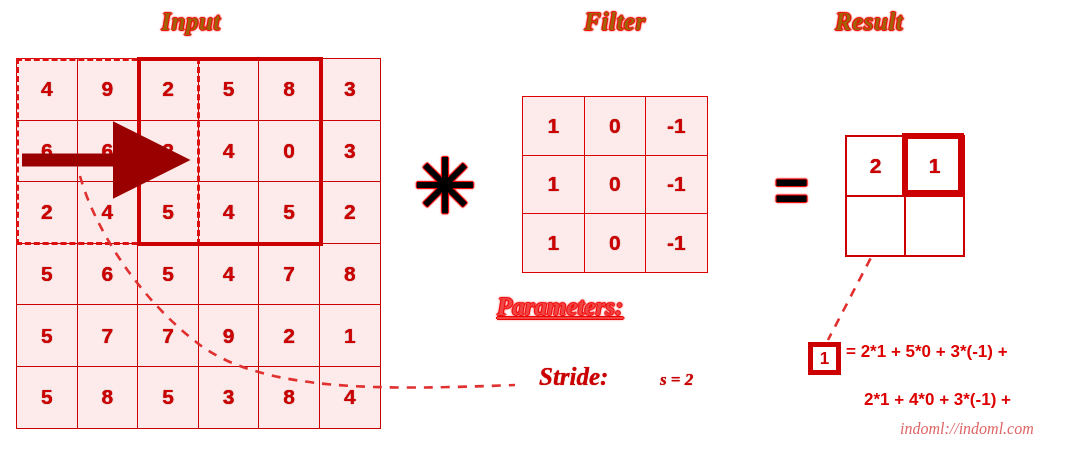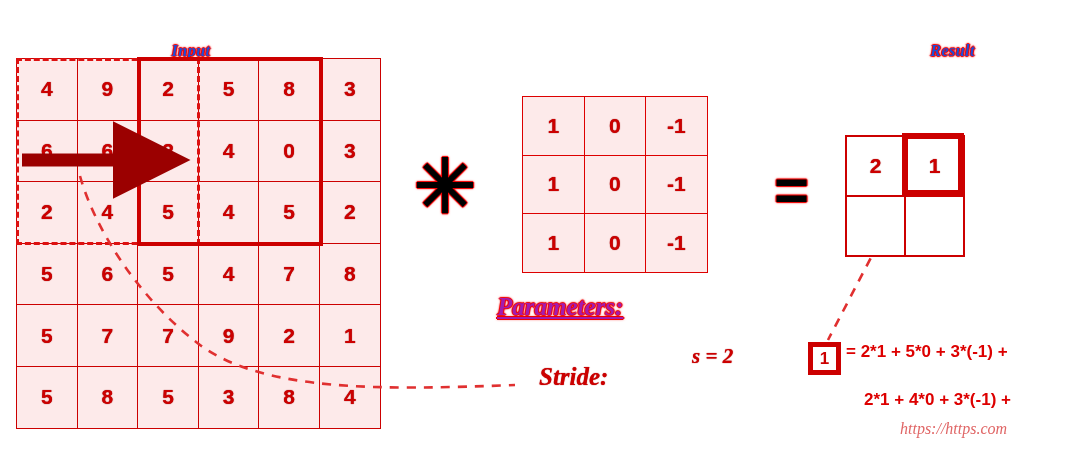--- a/index.html
+++ b/index.html
@@ -9,27 +9,26 @@
     font-family:"Liberation Sans", sans-serif;
     overflow:hidden;
   }
   #stage{position:relative;width:1089px;height:455px;}
 
   
   .section-title{
     position:absolute;
     font-family:"Liberation Serif", serif;
     font-style:italic;font-weight:bold;
-    font-size:16px;
-    color:#1d4ed8;
+    font-size:25px;
+    color:#a16207;
     text-shadow:0 0 1px #ff0000, 1px 0 1px #ee0000, -1px 0 1px #ee0000,
                 0 1px 1px #ee0000, 0 -1px 1px #ee0000, 0 0 3px #ff2222;
     white-space:nowrap;
     letter-spacing:.5px;
-    margin-top:34px;
   }
 
   
   .grid{position:absolute;display:grid;}
   .cell{
     box-sizing:border-box;
     display:flex;align-items:center;justify-content:center;
     font-family:"Liberation Sans", sans-serif;
     font-weight:bold;
     color:#cc0000;
@@ -113,43 +112,42 @@
     line-height:1;
   }
   #op-asterisk{left:414px;top:150px;font-size:74px;}
   #op-equals{left:774px;top:160px;font-size:60px;}
 
   
   #parameters-heading{
     position:absolute;left:497px;top:293px;
     font-family:"Liberation Serif", serif;
     font-style:italic;font-weight:bold;font-size:25px;
-    color:#a21caf;
+    color:#ef4444;
     text-decoration:underline;
     text-shadow:0 0 1px #ff0000, 1px 0 1px #ee0000, -1px 0 1px #ee0000,
                 0 1px 1px #ee0000, 0 -1px 1px #ee0000, 0 0 3px #ff2222;
     white-space:nowrap;
   }
   #stride-label{
     position:absolute;left:523px;top:363px;
     font-family:"Liberation Serif", serif;
     font-style:italic;font-weight:bold;font-size:25px;
     color:#cc0000;
     text-shadow:0 0 1px #aa0000;
     white-space:nowrap;
     margin-left:16px;
   }
   #stride-value{
-    position:absolute;left:660px;top:344px;
-    font-family:"Liberation Serif", serif;
-    font-style:italic;font-weight:bold;font-size:21px;
+    position:absolute;left:660px;top:370px;
+    font-family:"Liberation Serif", serif;
+    font-style:italic;font-weight:bold;font-size:17px;
     color:#cc0000;
     text-shadow:0 0 1px #aa0000;
     white-space:nowrap;
-    margin-left:32px;
   }
 
   
   #calc-chip{
     position:absolute;left:808px;top:342px;
     width:33px;height:33px;
     box-sizing:border-box;
     border:5px solid #cc0000;
     background:#ffffff;
     display:flex;align-items:center;justify-content:center;
@@ -175,21 +173,22 @@
   }
 
   svg.overlay{position:absolute;left:0;top:0;pointer-events:none;}
 </style>
 </head>
 <body>
 
 <div id="stage">
 
   <div class="section-title" style="left:121px;top:8px;width:140px;text-align:center;">Input</div>
-  <div class="section-title" style="left:835px;top:8px;width:140px;text-align:right;">Result</div>
+  <div class="section-title" style="left:545px;top:8px;width:140px;text-align:center;">Filter</div>
+  <div class="section-title" style="left:835px;top:8px;width:140px;text-align:left;">Result</div>
 
   <div class="grid" id="input-grid">
     <div class="cell">4</div>
     <div class="cell">9</div>
     <div class="cell">2</div>
     <div class="cell">5</div>
     <div class="cell">8</div>
     <div class="cell">3</div>
 
     <div class="cell">6</div>
@@ -274,15 +273,15 @@
   <div id="parameters-heading">Parameters:</div>
   <div id="stride-label">Stride:</div>
   <div id="stride-value">s = 2</div>
 
   <div id="calc-chip">1</div>
   <div id="calc-lines">
     <span class="calc-line">= 2*1 + 5*0 + 3*(-1) +</span>
     <span class="calc-line indented">2*1 + 4*0 + 3*(-1) +</span>
   </div>
 
-  <div id="watermark">https://https.com</div>
+  <div id="watermark">indoml://indoml.com</div>
 
 </div>
 
 </body></html>

